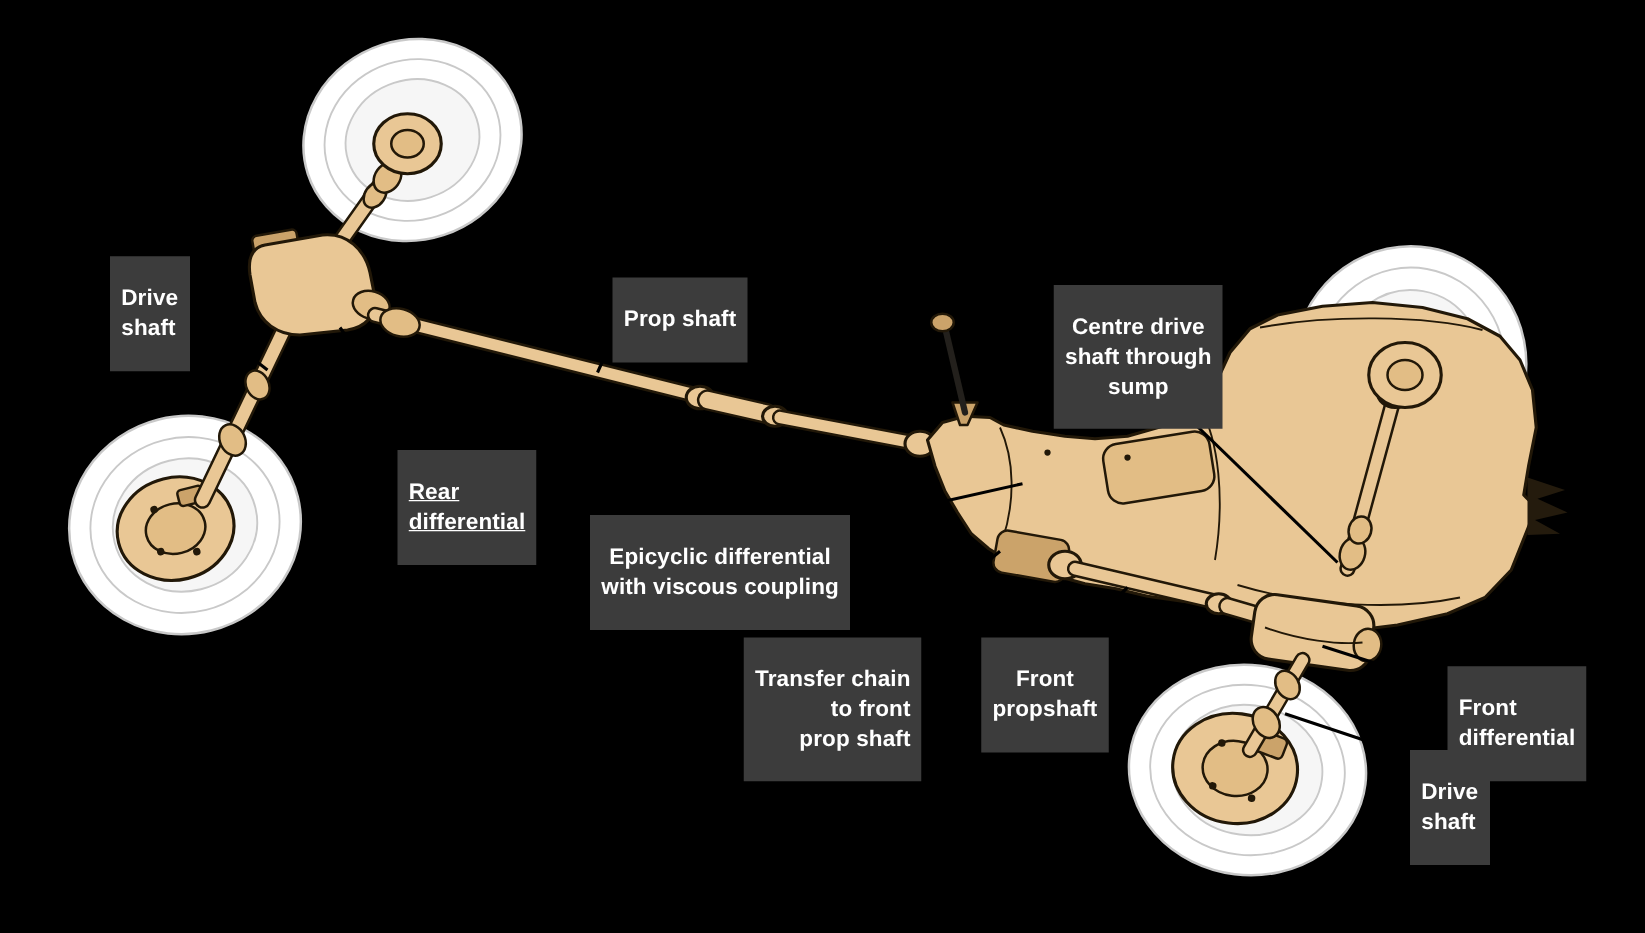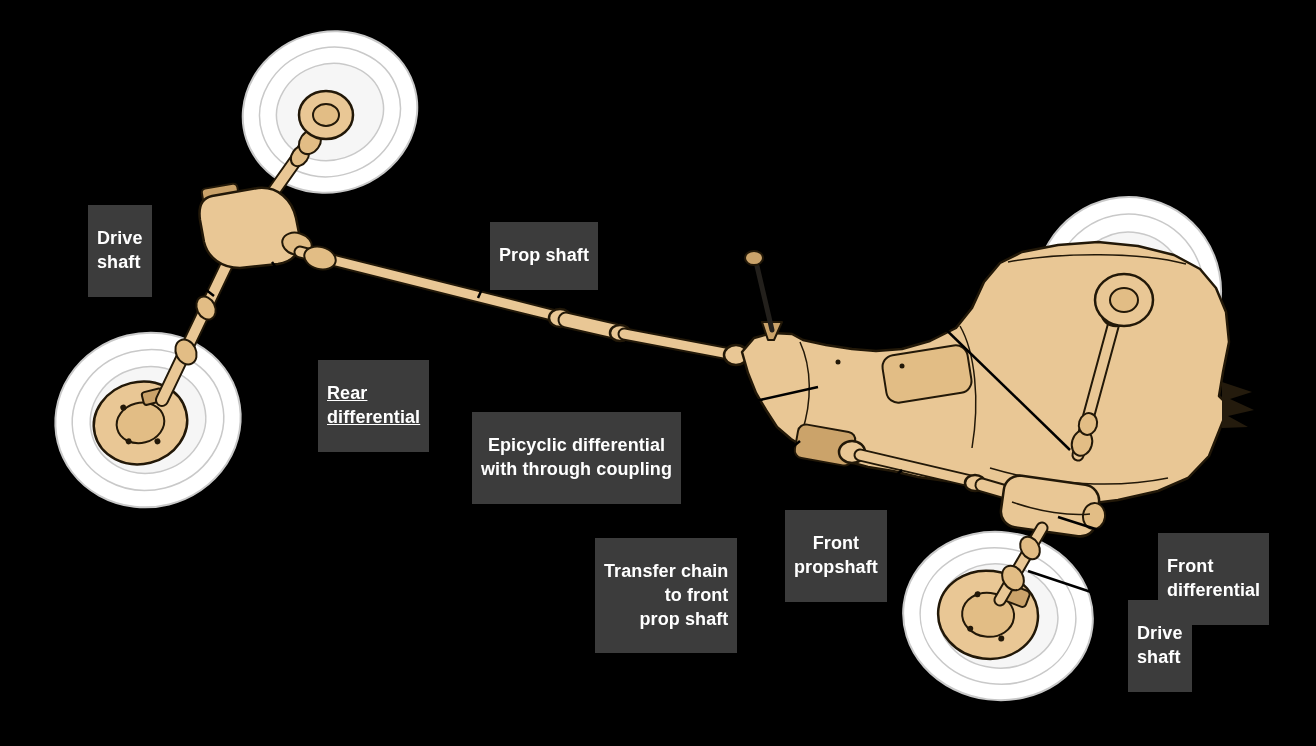--- a/index.html
+++ b/index.html
@@ -200,25 +200,28 @@
       <line class="leader" x1="713" y1="512" x2="800" y2="441"></line>
       <line class="leader" x1="858" y1="512" x2="902" y2="470"></line>
       <line class="leader" x1="1158" y1="549" x2="1058" y2="517"></line>
       <line class="leader" x1="1130" y1="605" x2="1028" y2="571"></line>
     </g>
   </svg>
 
   <div class="label al" style="left:88px;  top:205px;">Drive
 shaft</div>
   <div class="label ac" style="left:490px; top:222px;">Prop shaft</div>
+  <div class="label ac" style="left:843px; top:228px;">Centre drive
+shaft through
+sump</div>
   <div class="label al" style="left:318px; top:360px;text-decoration:underline;">Rear
 differential</div>
   <div class="label ac" style="left:472px; top:412px;">Epicyclic differential
-with through coupling</div>
-  <div class="label ar" style="left:595px; top:510px;margin-top:28px;">Transfer chain
+with viscous coupling</div>
+  <div class="label ar" style="left:595px; top:510px;">Transfer chain
 to front
 prop shaft</div>
   <div class="label ac" style="left:785px; top:510px;">Front
 propshaft</div>
   <div class="label al" style="left:1158px;top:533px;">Front
 differential</div>
   <div class="label al" style="left:1128px;top:600px;">Drive
 shaft</div>
 
 </div>

